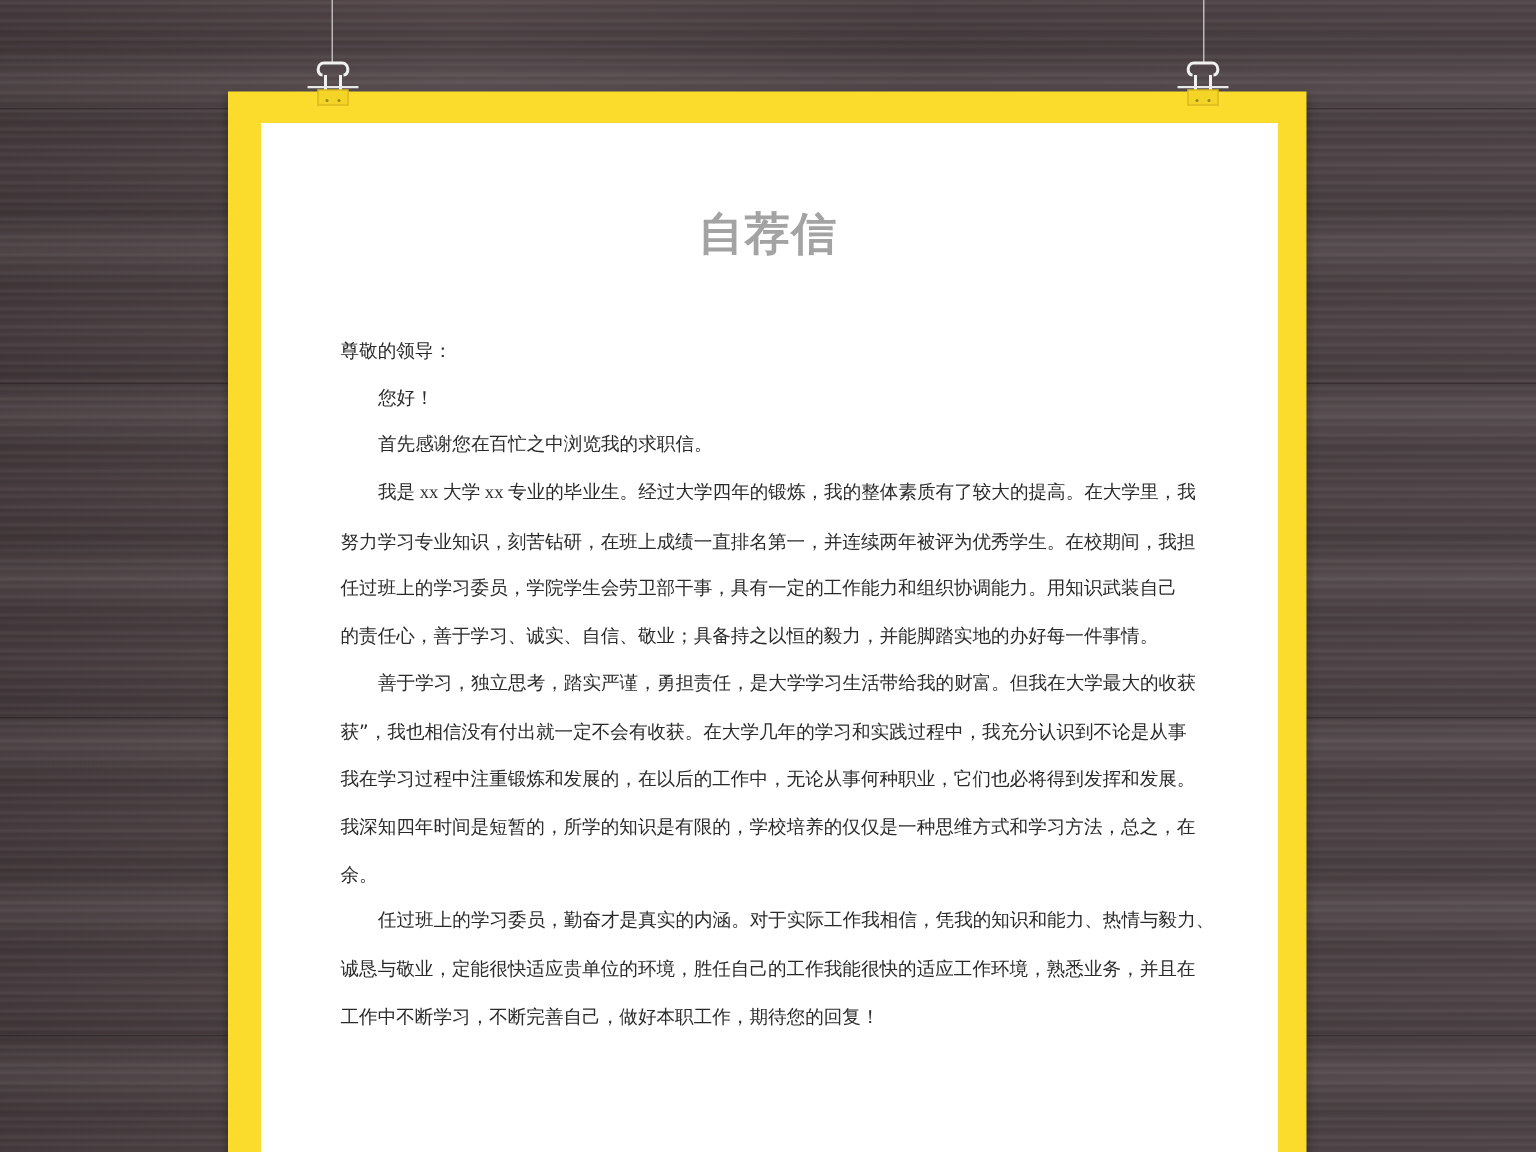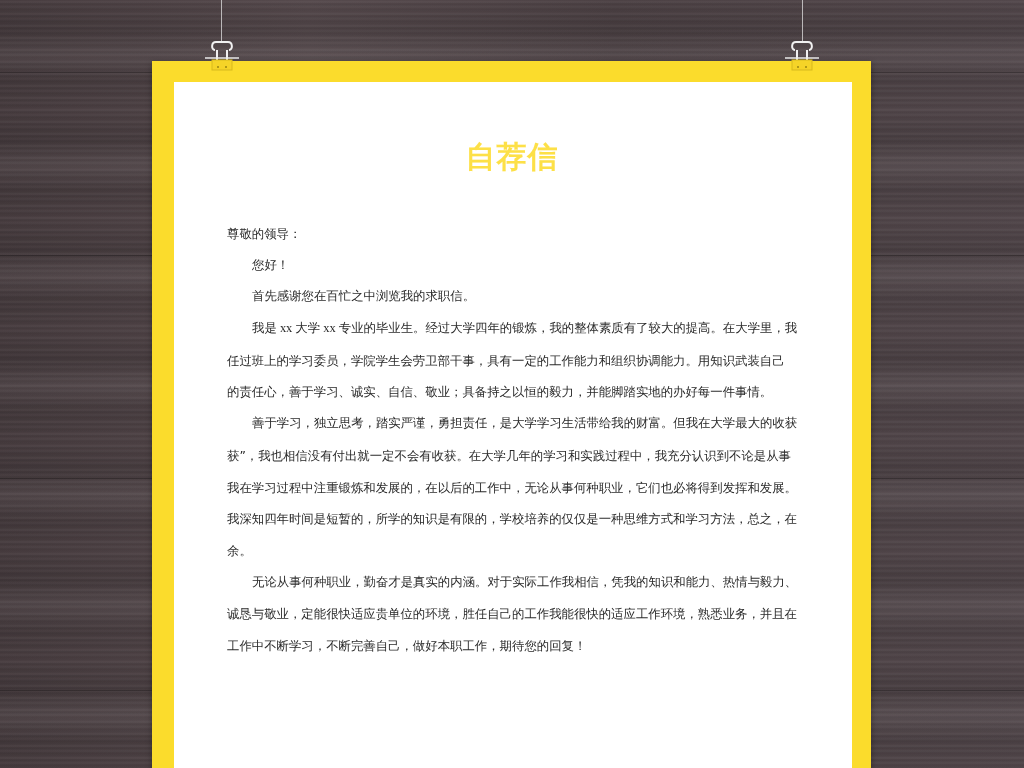--- a/index.html
+++ b/index.html
@@ -65,21 +65,21 @@
       background: #ffffff;
     }
     .title {
       position: absolute;
       left: 0;
       right: 0;
       top: 138px;
       text-align: center;
       font-size: 30px;
       font-weight: bold;
-      color: #fde047;
+      color: #a3a3a3;
       letter-spacing: 1px;
       line-height: 38px;
       margin: 0;
     }
     .body-text {
       position: absolute;
       left: 227px;
       top: 218px;
       width: 600px;
       font-size: 12.4px;
@@ -129,23 +129,24 @@
   <circle cx="23" cy="31" r="1" fill="#9a8612"></circle>
 </svg>
 
 <h1 class="title">自荐信</h1>
 
 <div class="body-text">
   <span class="line">尊敬的领导：</span>
   <span class="line indent">您好！</span>
   <span class="line indent">首先感谢您在百忙之中浏览我的求职信。</span>
   <span class="line indent">我是 xx 大学 xx 专业的毕业生。经过大学四年的锻炼，我的整体素质有了较大的提高。在大学里，我</span>
+  <span class="line">努力学习专业知识，刻苦钻研，在班上成绩一直排名第一，并连续两年被评为优秀学生。在校期间，我担</span>
   <span class="line">任过班上的学习委员，学院学生会劳卫部干事，具有一定的工作能力和组织协调能力。用知识武装自己</span>
   <span class="line">的责任心，善于学习、诚实、自信、敬业；具备持之以恒的毅力，并能脚踏实地的办好每一件事情。</span>
   <span class="line indent">善于学习，独立思考，踏实严谨，勇担责任，是大学学习生活带给我的财富。但我在大学最大的收获</span>
   <span class="line">获”，我也相信没有付出就一定不会有收获。在大学几年的学习和实践过程中，我充分认识到不论是从事</span>
   <span class="line">我在学习过程中注重锻炼和发展的，在以后的工作中，无论从事何种职业，它们也必将得到发挥和发展。</span>
   <span class="line">我深知四年时间是短暂的，所学的知识是有限的，学校培养的仅仅是一种思维方式和学习方法，总之，在</span>
   <span class="line">余。</span>
-  <span class="line indent">无论从事何种职业，勤奋才是真实的内涵。对于实际工作我相信，凭我的知识和能力、热情与毅力、</span>
+  <span class="line indent">任过班上的学习委员，勤奋才是真实的内涵。对于实际工作我相信，凭我的知识和能力、热情与毅力、</span>
   <span class="line">诚恳与敬业，定能很快适应贵单位的环境，胜任自己的工作我能很快的适应工作环境，熟悉业务，并且在</span>
   <span class="line">工作中不断学习，不断完善自己，做好本职工作，期待您的回复！</span>
 </div>
 
 </body></html>

